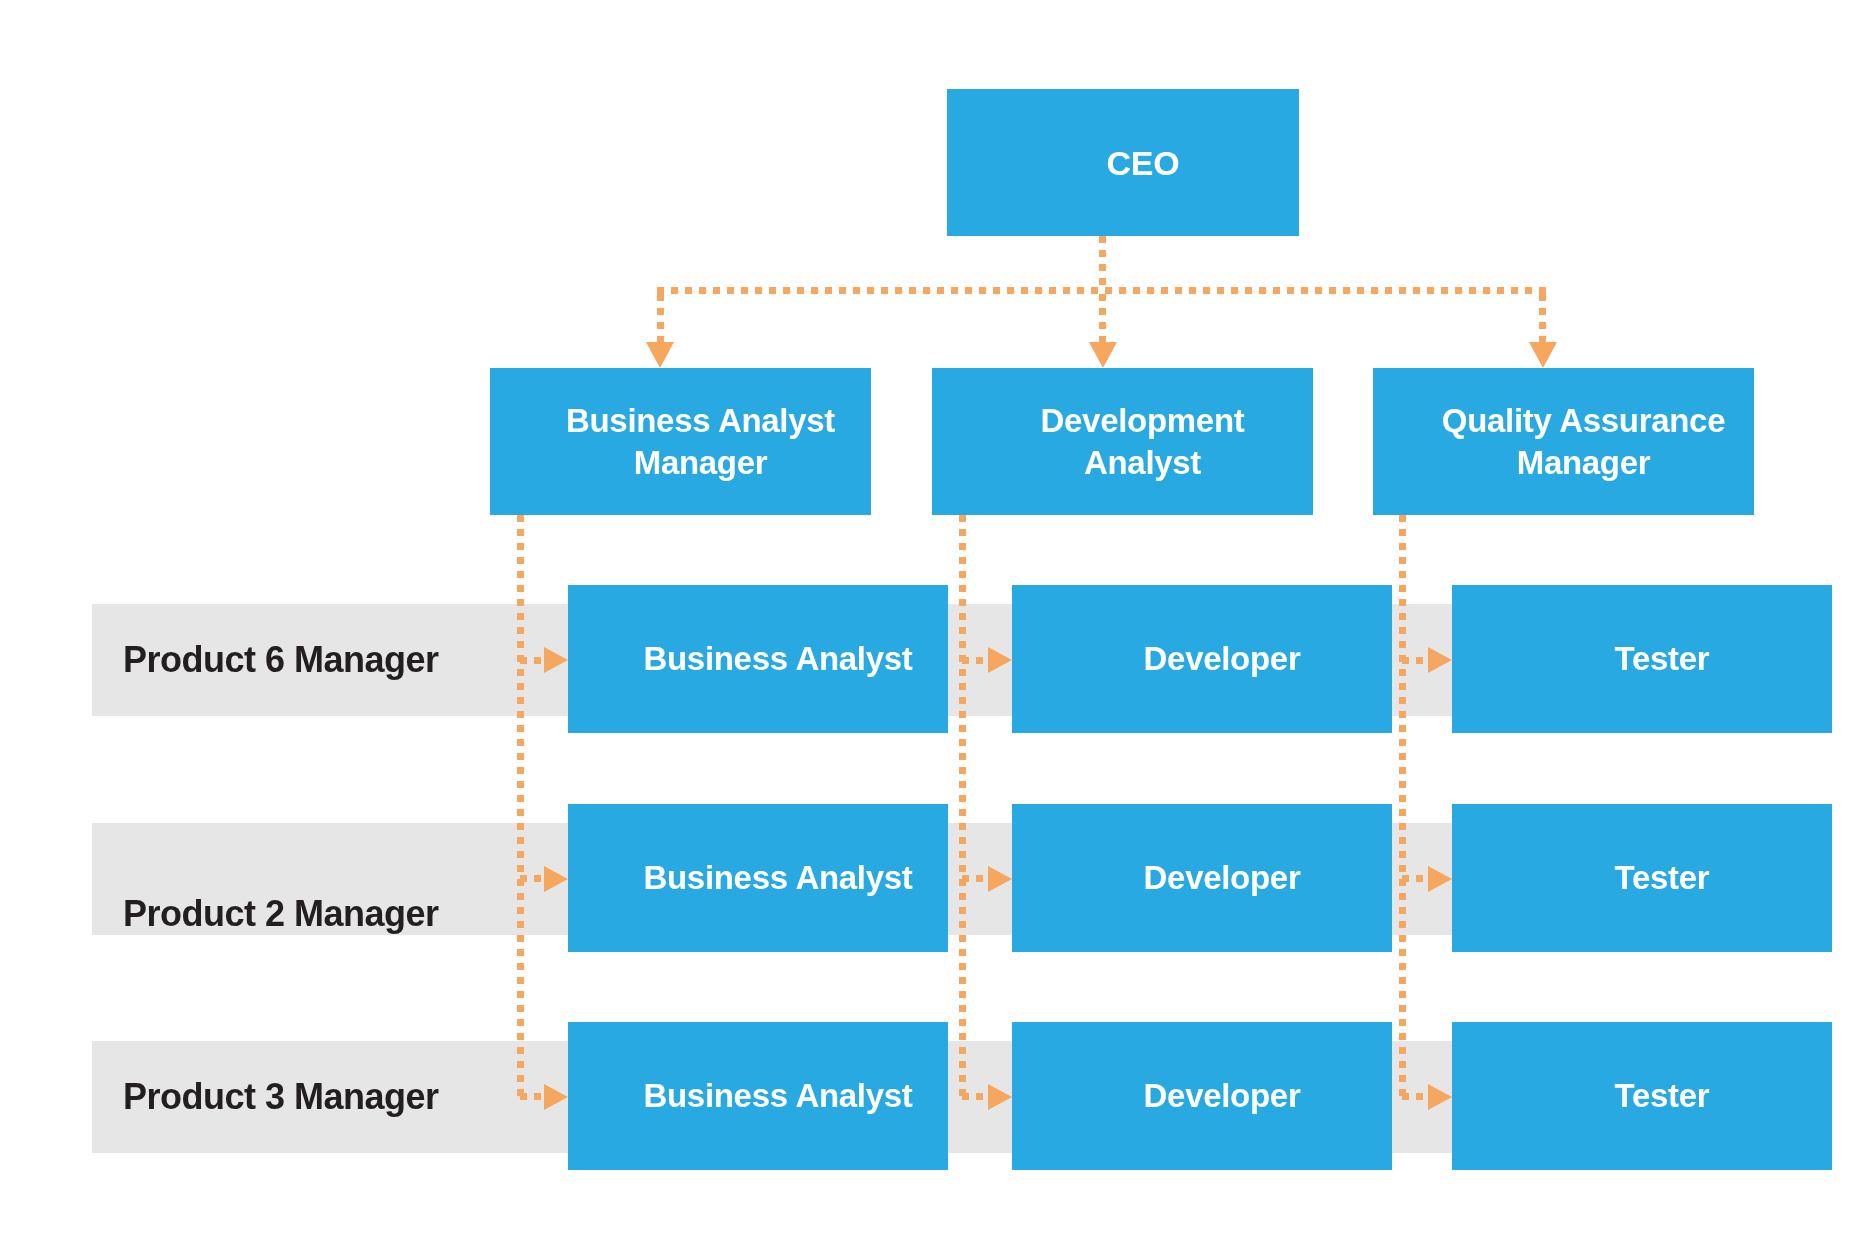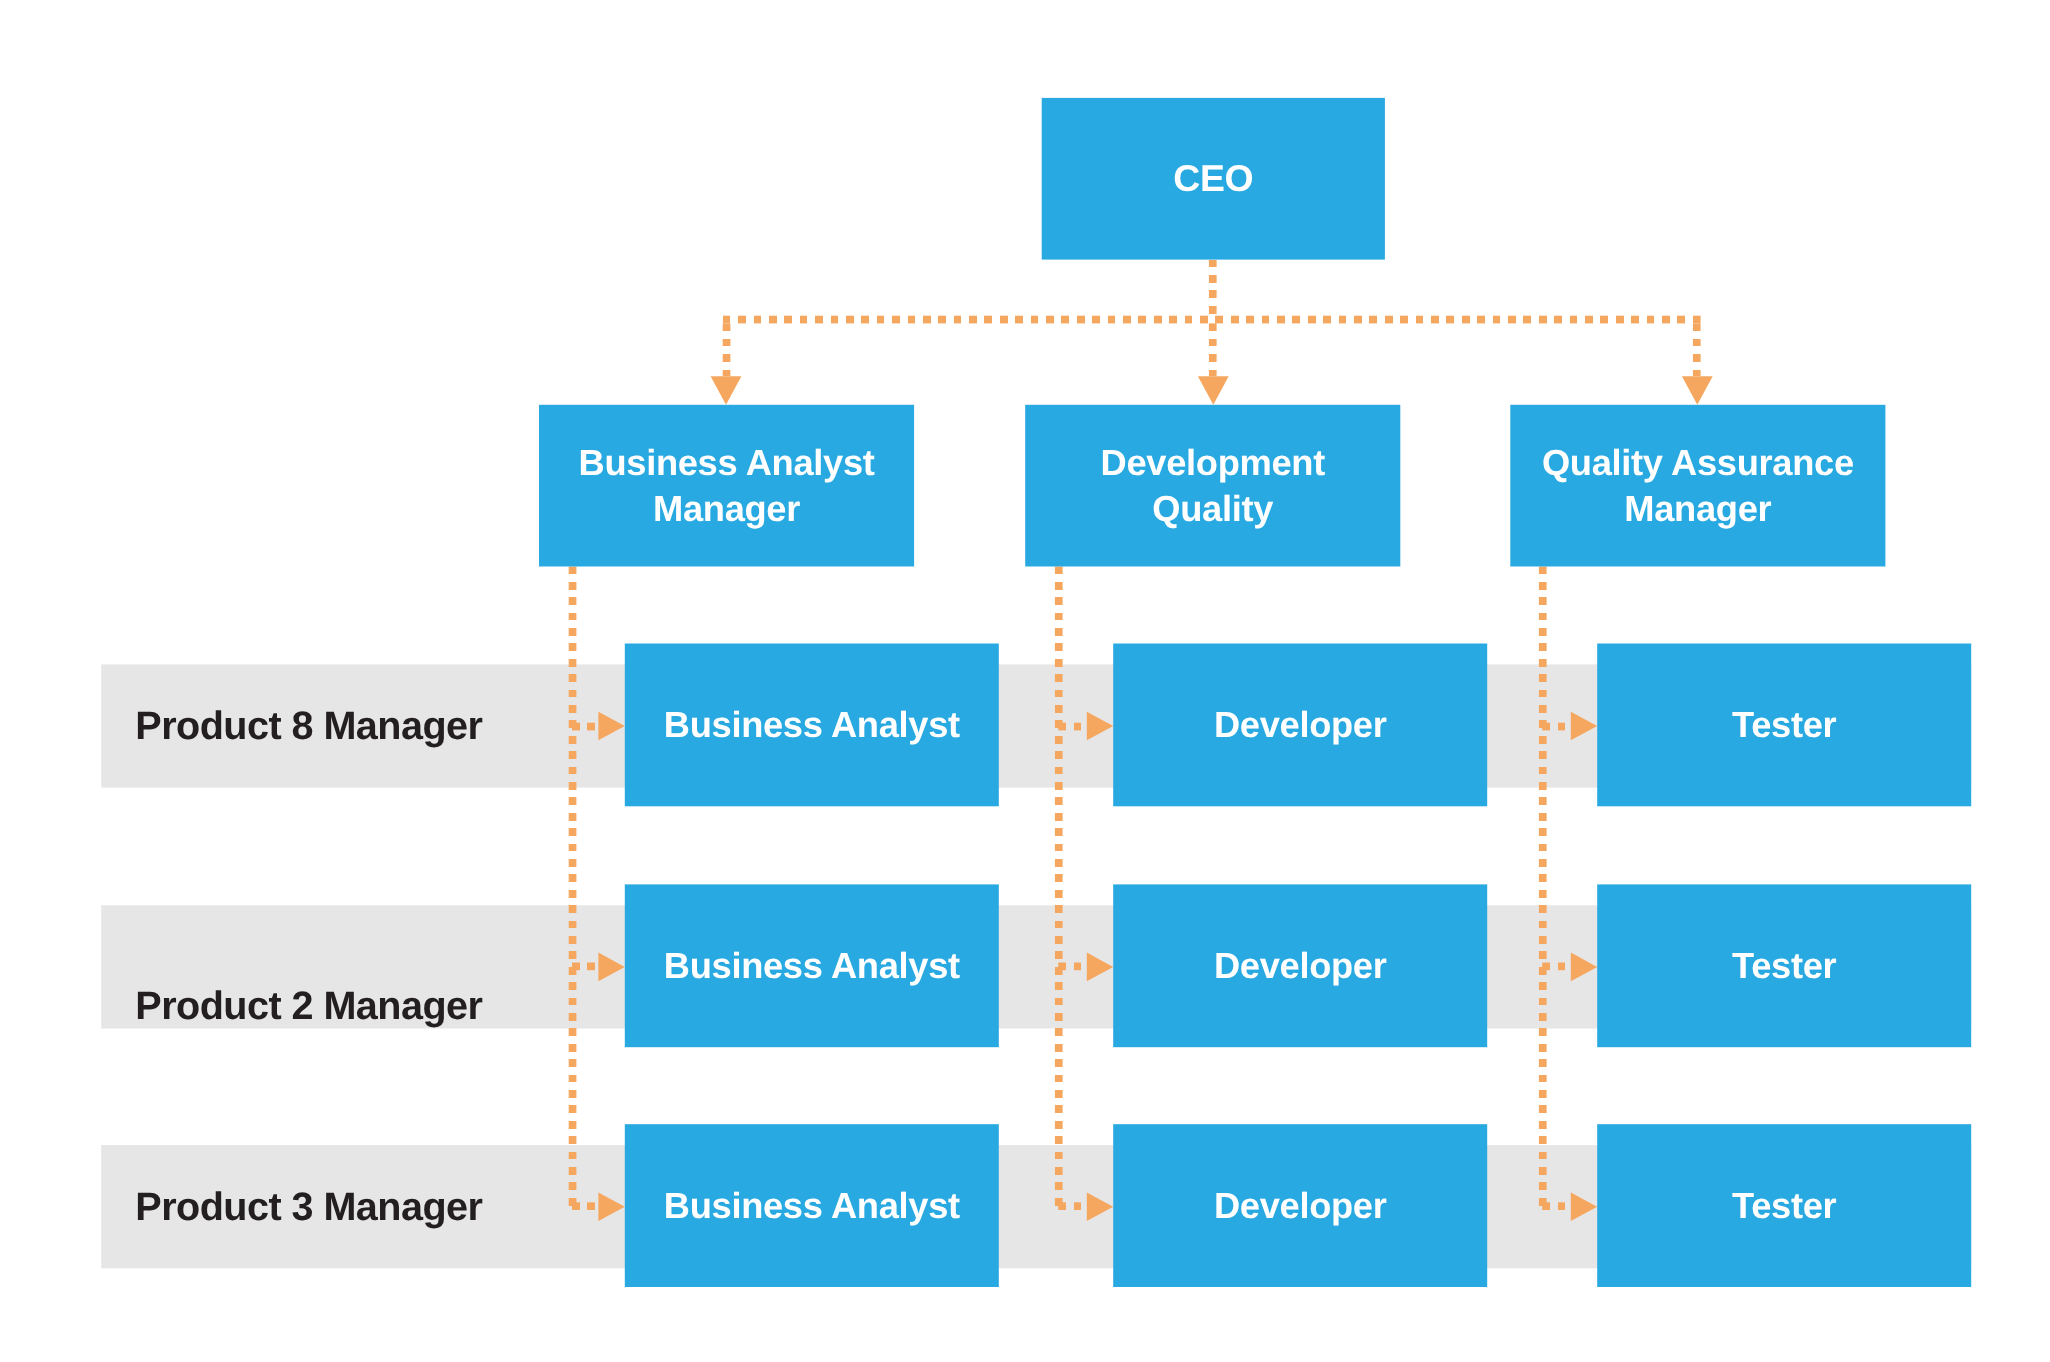--- a/index.html
+++ b/index.html
@@ -39,20 +39,21 @@
   .box {
     position: absolute;
     background: var(--box-blue);
     color: var(--box-text);
     display: flex;
     align-items: center;
     justify-content: center;
     text-align: center;
     font-weight: bold;
     z-index: 3;
+    padding-left: 40px;
   }
   .box .lbl { white-space: pre-line; line-height: 42px; letter-spacing: -0.3px; }
 
   .ceo-box   { left: 947px;  top: 89px;  width: 312px; height: 147px; font-size: 34px; }
   .mgr-box   { top: 368px; width: 341px; height: 147px; font-size: 33px; }
   .mgr-ba    { left: 490px; }
   .mgr-dev   { left: 932px; }
   .mgr-qa    { left: 1373px; }
 
   .role-box  { width: 340px; height: 148px; font-size: 33px; }
@@ -96,21 +97,21 @@
     border-left: 24px solid var(--connector-orange);
     z-index: 2;
   }
 </style>
 </head>
 <body>
 
 <div class="canvas">
 
   <div class="band r0">
-    <span class="band-label">Product 8 Manager</span>
+    <span class="band-label">Product 6 Manager</span>
   </div>
   <div class="band r1">
     <span class="band-label">Product 2 Manager</span>
   </div>
   <div class="band r2">
     <span class="band-label">Product 3 Manager</span>
   </div>
 
   <div class="vline" style="left:1099px; top:236px; height:54px;"></div>
   <div class="hline" style="left:657px; top:287px; width:889px;"></div>
@@ -149,21 +150,21 @@
   <div class="box ceo-box">
     <span class="lbl">CEO</span>
   </div>
 
   <div class="box mgr-box mgr-ba">
     <span class="lbl">Business Analyst
 Manager</span>
   </div>
   <div class="box mgr-box mgr-dev">
     <span class="lbl">Development
-Quality</span>
+Analyst</span>
   </div>
   <div class="box mgr-box mgr-qa">
     <span class="lbl">Quality Assurance
 Manager</span>
   </div>
 
   <div class="box role-box c0 r0">
     <span class="lbl">Business Analyst</span>
   </div>
   <div class="box role-box c1 r0">

